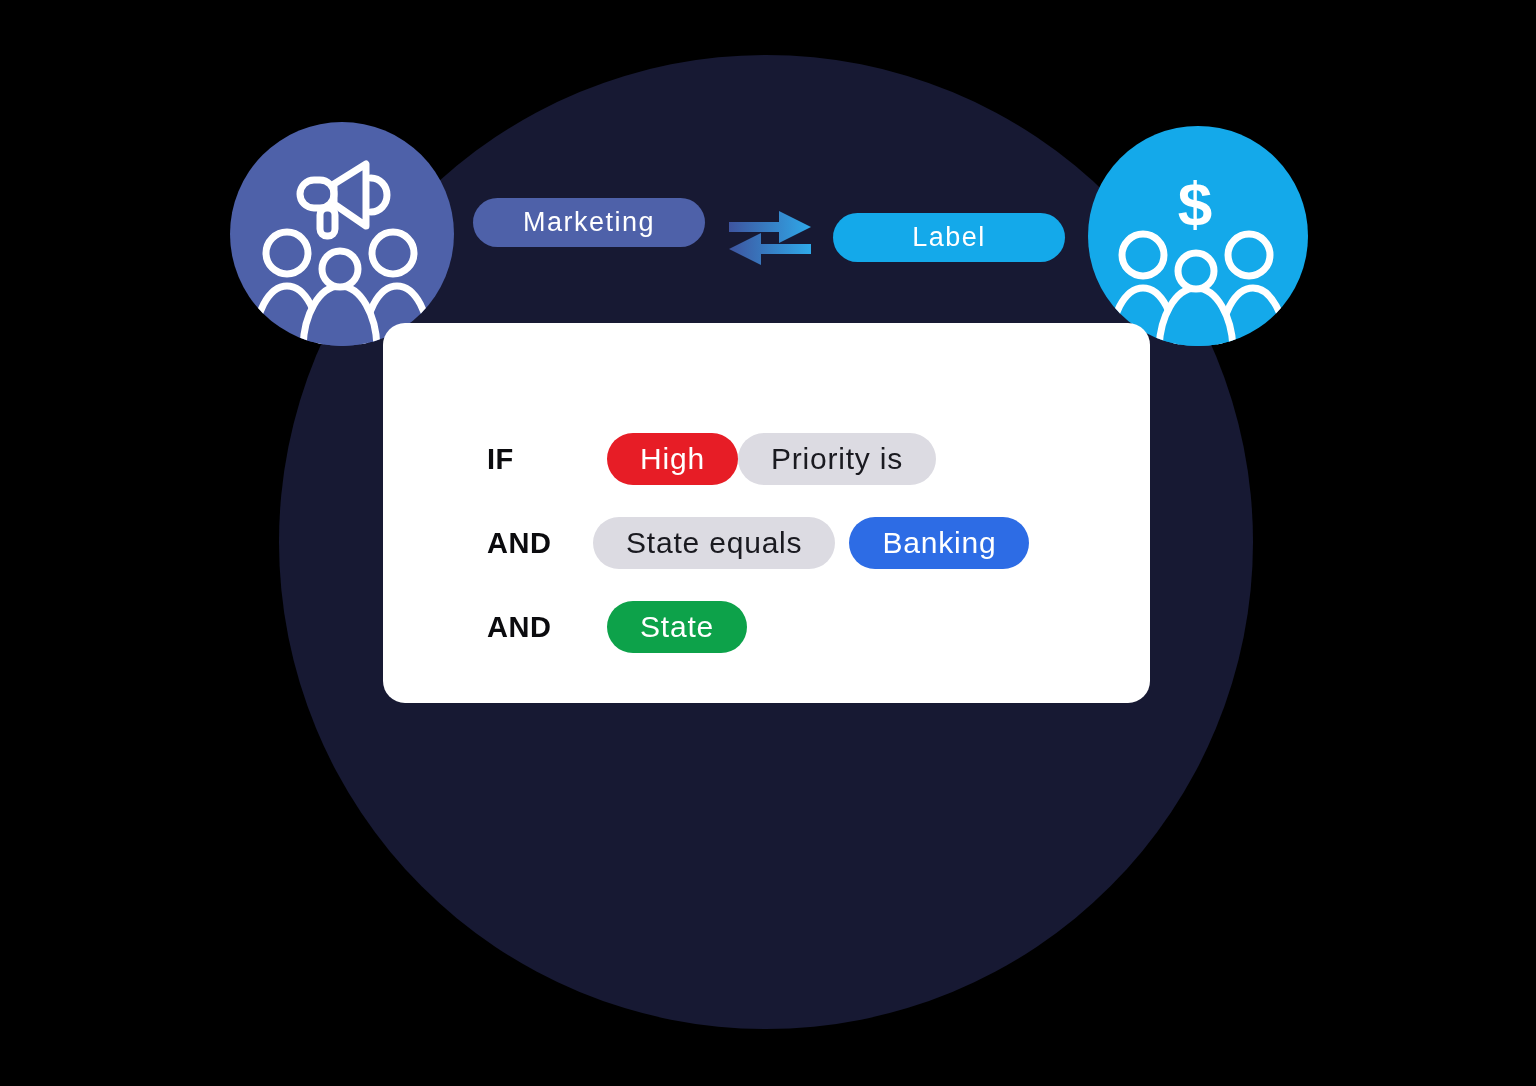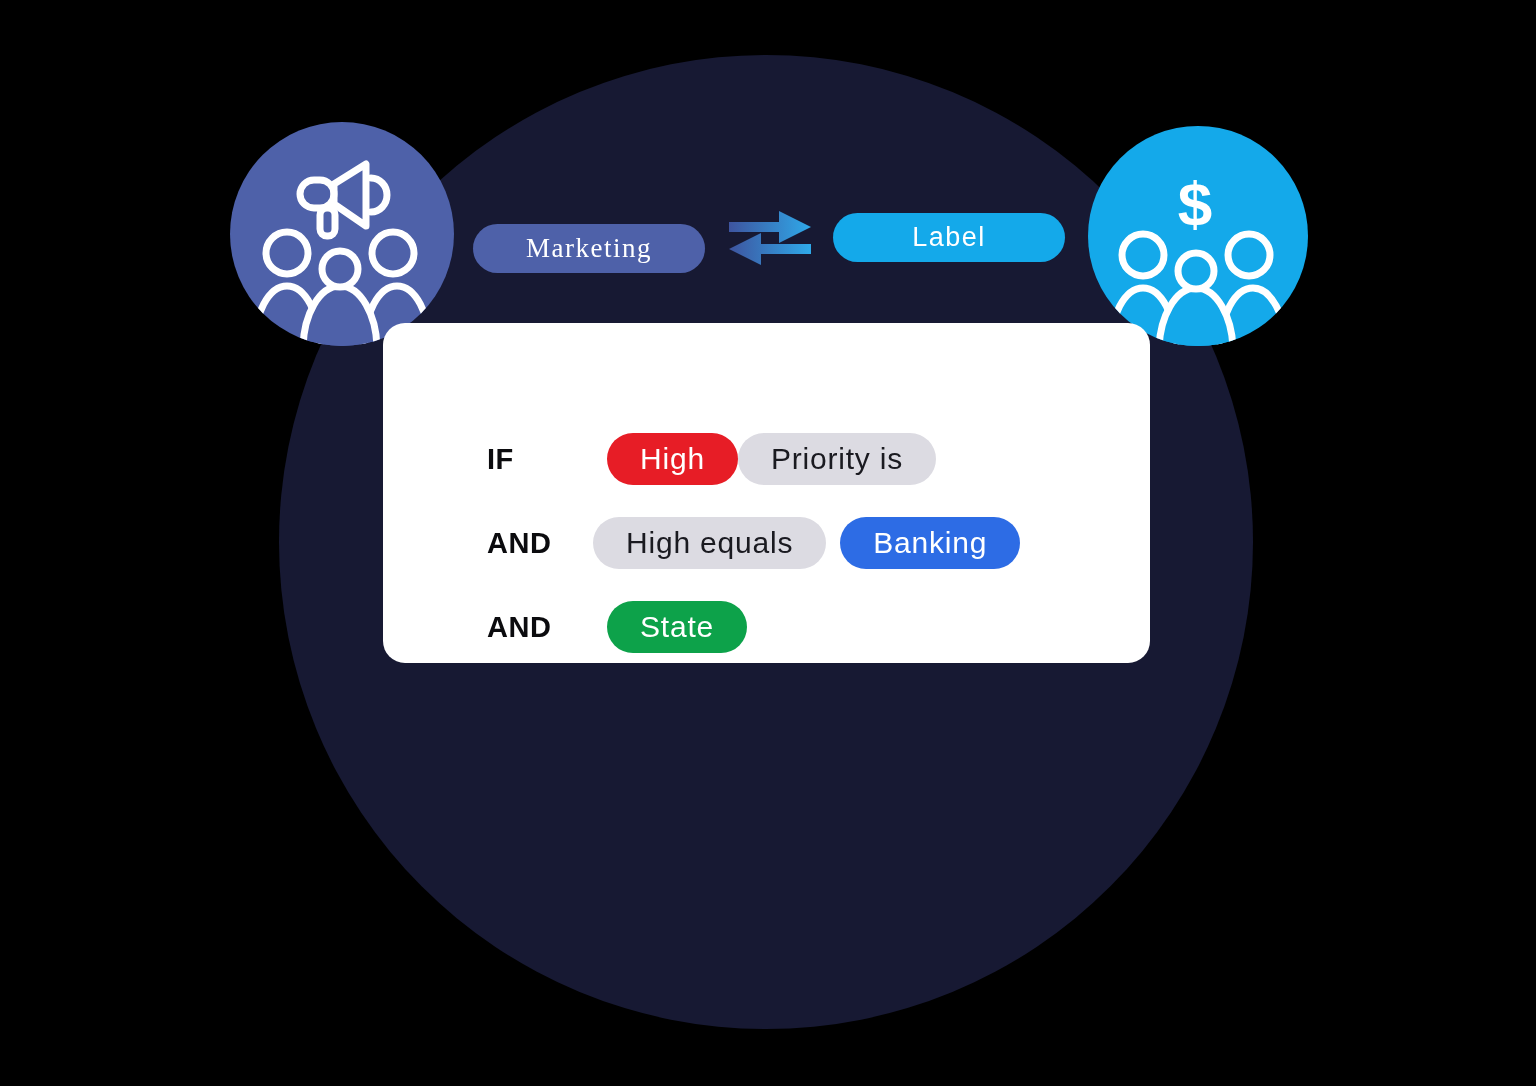--- a/index.html
+++ b/index.html
@@ -12,26 +12,26 @@
   #halo{left:279px;top:55px;width:974px;height:974px;border-radius:50%;}
   
   #bubble-marketing{left:230px;top:122px;width:224px;height:224px;border-radius:50%;overflow:hidden;}
   #bubble-sales{left:1088px;top:126px;width:220px;height:220px;border-radius:50%;overflow:hidden;}
   .bubble svg{display:block;width:100%;height:100%;}
   
   .team-pill{
     height:49px;border-radius:24.5px;display:flex;align-items:center;justify-content:center;
     font-size:27px;letter-spacing:1.5px;font-weight:400;
   }
-  #pill-marketing{left:473px;top:224px;width:232px;font-family:Liberation Serif, serif;}
+  #pill-marketing{left:473px;top:198px;width:232px;}
   #pill-sales{left:833px;top:213px;width:232px;}
   
   #exchange{left:727px;top:210px;width:86px;height:56px;}
   
-  #card{left:383px;top:323px;width:767px;height:340px;border-radius:22px;}
+  #card{left:383px;top:323px;width:767px;height:380px;border-radius:22px;}
   #rows{position:absolute;left:104px;top:110px;display:flex;flex-direction:column;gap:32px;}
   .rule-row{display:flex;align-items:center;height:52px;}
   .operator{width:106px;font-size:29px;font-weight:800;letter-spacing:0.5px;}
   .pill{
     height:52px;border-radius:26px;display:inline-flex;align-items:center;justify-content:center;
     padding:0 33px;font-size:30px;letter-spacing:0.8px;white-space:nowrap;box-sizing:border-box;
   }
   .value-pill{margin-left:14px;}
 </style>
 </head>
@@ -97,21 +97,21 @@
   <div id="rows">
 
     <div class="rule-row">
       <div class="operator" style="color: rgb(11, 11, 14);">IF</div>
       <div class="pill value-pill" style="background-color: rgb(231, 29, 38); color: rgb(255, 255, 255);">High</div>
       <div class="pill condition-pill" style="background-color: rgb(220, 219, 226); color: rgb(26, 26, 32);">Priority is</div>
     </div>
 
     <div class="rule-row">
       <div class="operator" style="color: rgb(11, 11, 14);">AND</div>
-      <div class="pill condition-pill" style="background-color: rgb(220, 219, 226); color: rgb(26, 26, 32);">High equals</div>
+      <div class="pill condition-pill" style="background-color: rgb(220, 219, 226); color: rgb(26, 26, 32);">State equals</div>
       <div class="pill value-pill" style="background-color: rgb(45, 108, 229); color: rgb(255, 255, 255);">Banking</div>
     </div>
 
     <div class="rule-row">
       <div class="operator" style="color: rgb(11, 11, 14);">AND</div>
       <div class="pill value-pill" style="background-color: rgb(13, 162, 74); color: rgb(255, 255, 255);">State</div>
     </div>
 
   </div>
 </div>

